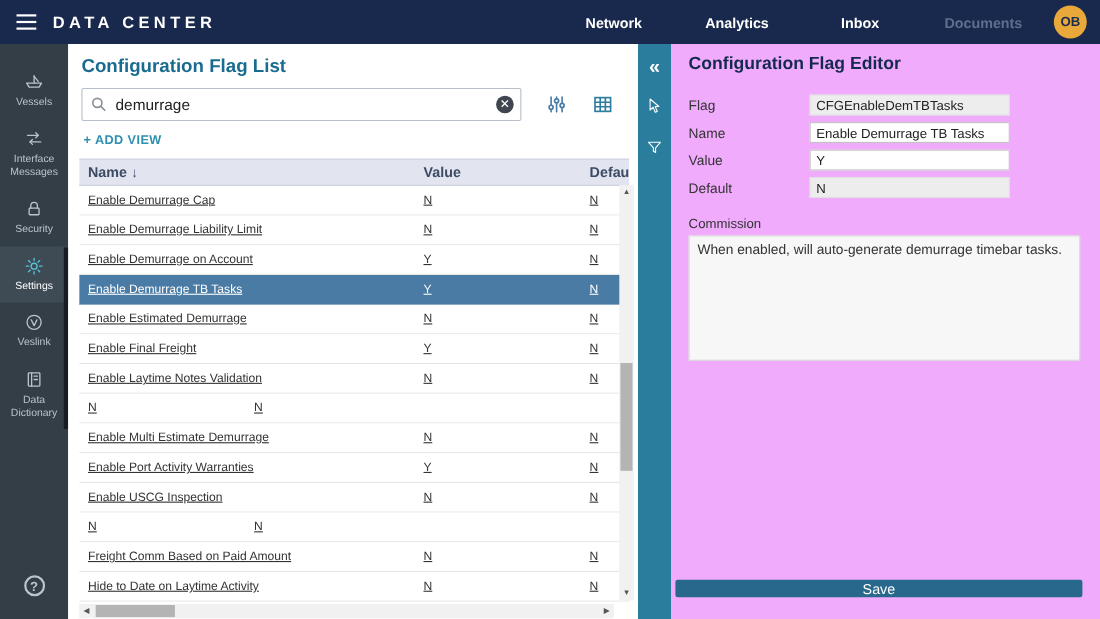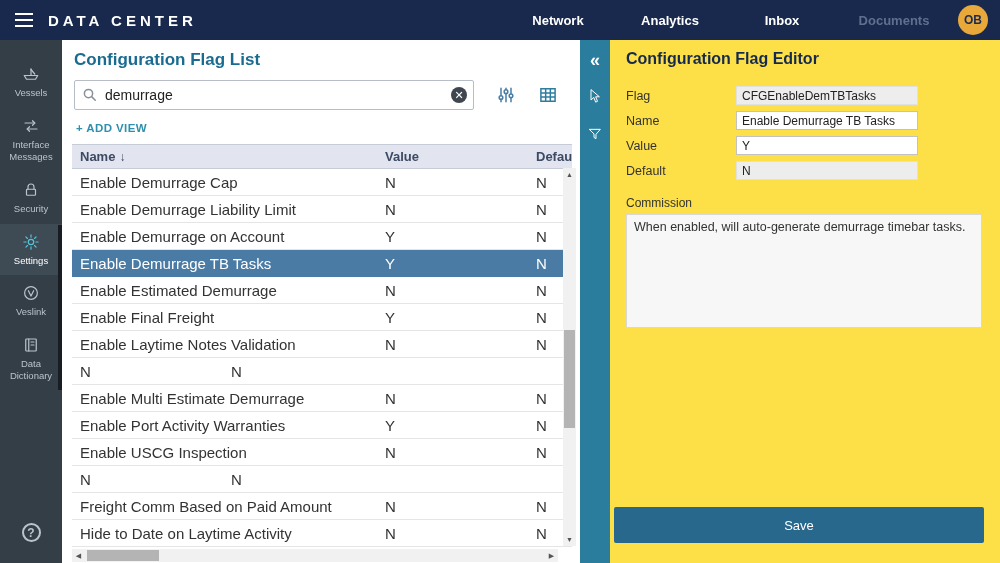--- a/index.html
+++ b/index.html
@@ -39,49 +39,49 @@
   .clearbtn { position:absolute; right:7px; top:7px; width:16px; height:16px; border-radius:50%; background:#3f464f; color:#fff; font-size:11px; line-height:16px; text-align:center; cursor:pointer; }
   .tool { margin-left:22px; cursor:pointer; display:flex; }
   .addview { color:#2e8fae; font-size:11.5px; font-weight:bold; letter-spacing:.4px; margin:12px 0 0 14px; cursor:pointer; display:inline-block; }
 
   .tablewrap { margin:8px 0 0 10px; width:500px; overflow:hidden; }
   .thead { display:flex; height:25px; background:#e2e4f0; border-top:1px solid #c6cbd8; border-bottom:1px solid #c6cbd8; align-items:center; font-size:13px; font-weight:bold; color:#3c4a63; }
   .col-name { width:305px; padding-left:8px; white-space:nowrap; overflow:hidden; }
   .col-value { width:151px; padding-left:8px; white-space:nowrap; overflow:hidden; }
   .col-default { width:44px; padding-left:8px; white-space:nowrap; overflow:hidden; }
   .sorticon { margin-left:4px; font-size:12px; }
-  .trow { display:flex; height:27px; align-items:center; font-size:15px; color:#333; border-bottom:1px solid #e5e5e5; cursor:pointer; background:#fff; }
+  .trow { display:flex; height:27px; align-items:center; font-size:11px; color:#333; border-bottom:1px solid #e5e5e5; cursor:pointer; background:#fff;text-decoration:underline; }
   .trow.selected { background:#4a7ba5; color:#fff; border-bottom-color:#4a7ba5; }
 
   .vscroll { position:absolute; top:128px; right:4px; width:13px; height:378px; background:#f1f1f1; }
   .varrow { position:absolute; left:0; width:13px; height:13px; font-size:7px; color:#555; text-align:center; line-height:13px; cursor:pointer; }
   .varrow.up { top:0; } .varrow.down { bottom:0; }
   .vthumb { position:absolute; top:162px; left:1px; width:11px; height:98px; background:#b4b4b4; cursor:grab; }
 
   .hscroll { position:absolute; bottom:1px; left:10px; width:486px; height:13px; background:#f1f1f1; }
   .harrow { position:absolute; top:0; width:13px; height:13px; font-size:7px; color:#555; text-align:center; line-height:13px; cursor:pointer; }
   .harrow.left { left:0; } .harrow.right { right:0; }
   .hthumb { position:absolute; left:15px; top:1px; width:72px; height:11px; background:#b4b4b4; cursor:grab; }
 
   
   .strip { width:30px; background:#2a7d9d; flex-shrink:0; display:flex; flex-direction:column; align-items:center; padding-top:8px; color:#fff; }
   .sbtn { width:24px; height:24px; display:flex; align-items:center; justify-content:center; cursor:pointer; margin-bottom:14px; }
   .collapse-glyph { font-size:18px; line-height:1; font-weight:bold; }
   .strip svg { stroke:#fff; fill:none; stroke-width:1.5; stroke-linecap:round; stroke-linejoin:round; }
 
   
-  .editor { flex:1; position:relative; padding:10px 16px; background:#fde047; }
+  .editor { flex:1; position:relative; padding:10px 16px; background:#f0abfc; }
   .editor-title { color:#14294d; font-size:16px; font-weight:bold; margin-bottom:18px; }
   .frow { display:flex; align-items:center; margin-bottom:6px; }
   .frow label { width:110px; font-size:12.5px; color:#333; }
   .frow input { width:182px; height:19px; border:1px solid #c2c2c2; font-size:12px; padding:0 5px; color:#222; font-family:inherit; background:#fff; }
   .frow input.ro { background:#ededee; border-color:#e0e0e0; }
   .desc-label { font-size:12px; color:#333; margin:16px 0 4px 0; }
   textarea.desc { width:356px; height:114px; background:#f7f7f8; border:1px solid #d8d8d8; font-size:12.5px; color:#333; padding:5px 7px; font-family:inherit; resize:none; }
-  .save { position:absolute; left:4px; right:16px; bottom:20px; height:36px; background:#27688c; color:#fff; border:none; font-size:13px; font-family:inherit; border-radius:2px; cursor:pointer; }
+  .save { position:absolute; left:4px; right:16px; bottom:20px; height:16px; background:#27688c; color:#fff; border:none; font-size:13px; font-family:inherit; border-radius:2px; cursor:pointer; }
 </style>
 </head>
 <body>
 
 <div class="topbar">
   <div class="hamburger">
       <span></span>
       <span></span>
       <span></span>
     </div>

